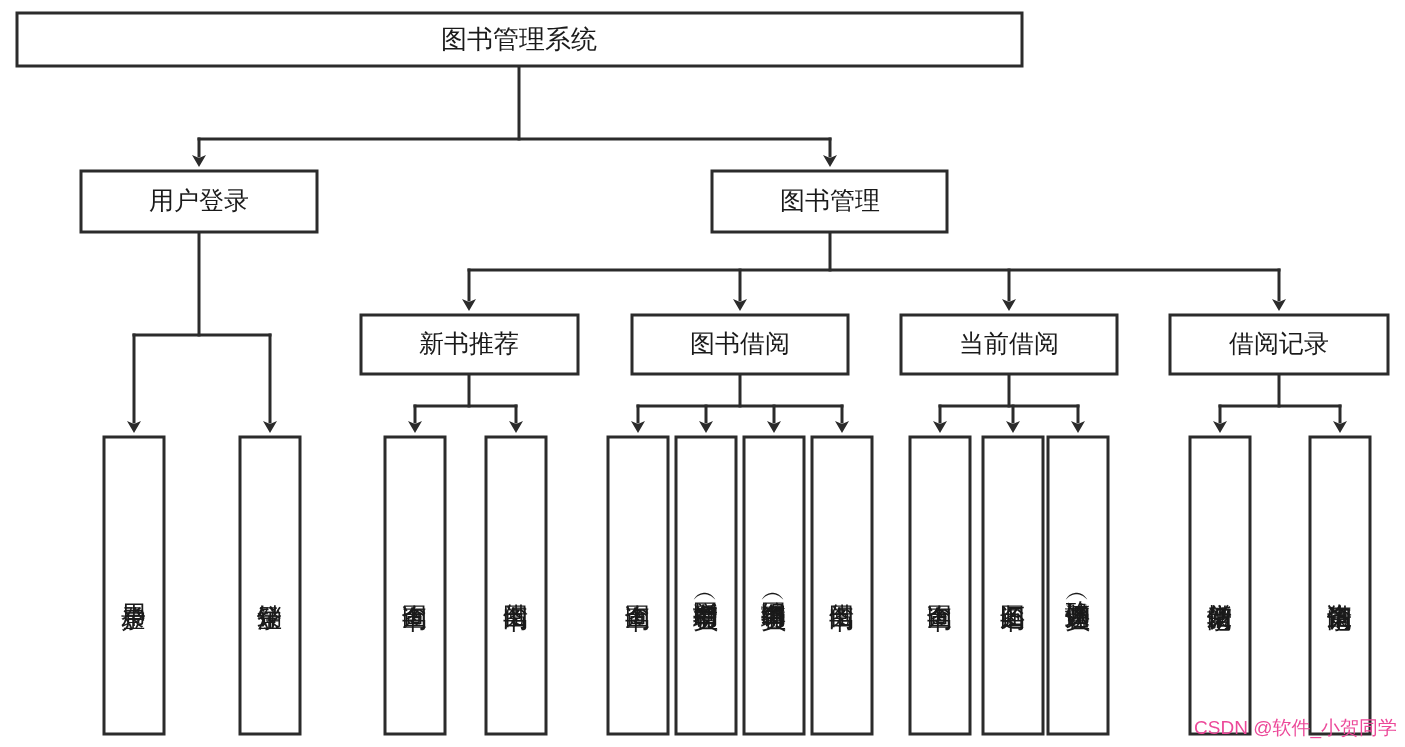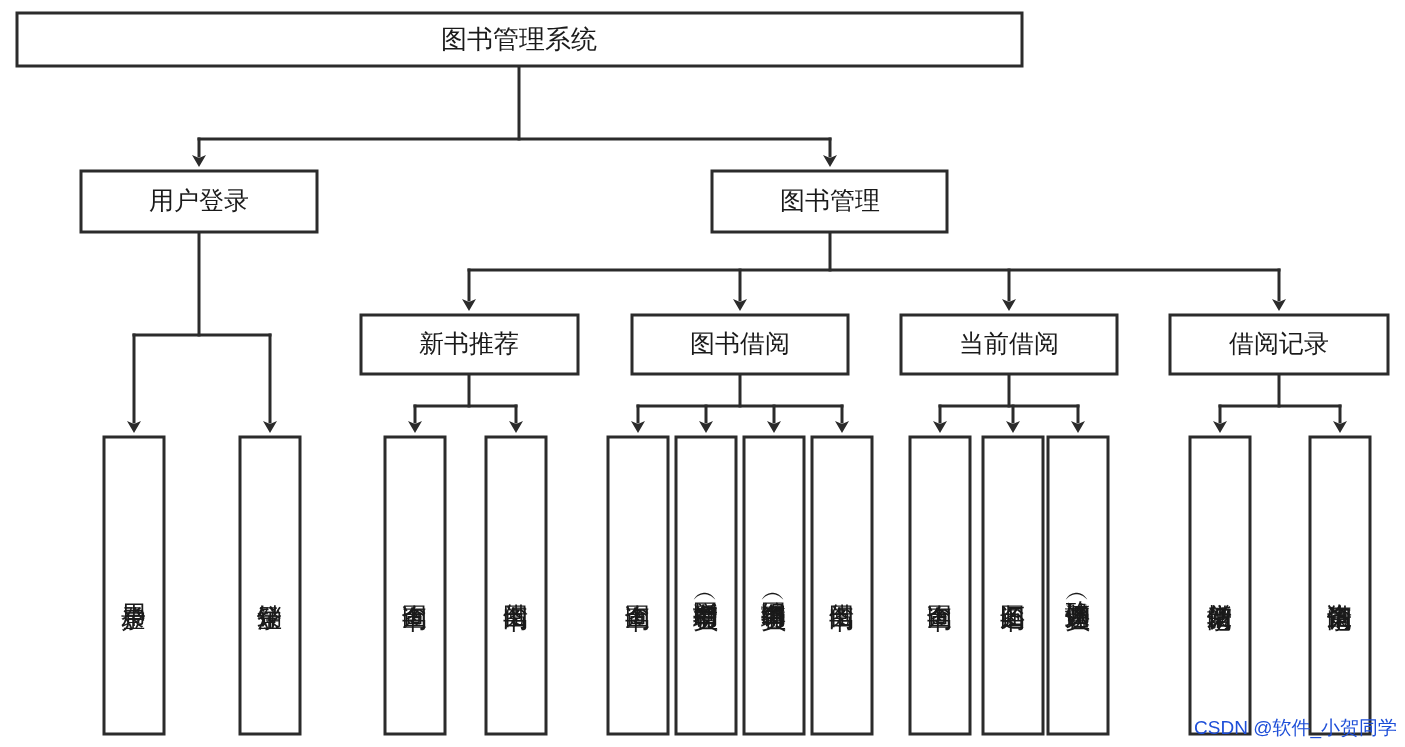--- a/index.html
+++ b/index.html
@@ -21,21 +21,21 @@
     position:absolute;left:0;right:0;top:0;bottom:0;
     display:flex;align-items:center;justify-content:center;
     writing-mode:vertical-rl;text-orientation:upright;
     font-family:"Liberation Sans","DejaVu Sans",sans-serif;
     font-size:25px;line-height:1.12;color:#1a1a1a;
     letter-spacing:1px;white-space:nowrap;
   }
   .watermark{
     position:absolute;right:8px;bottom:6px;
     font-family:"Liberation Sans","DejaVu Sans",sans-serif;
-    font-size:19px;color:#1d4ed8;white-space:nowrap;pointer-events:none;margin-top:31px;
+    font-size:19px;color:#ec4899;white-space:nowrap;pointer-events:none;margin-top:31px;
   }
 </style>
 </head>
 <body>
 
 <svg id="diagram" viewBox="0 0 1405 747" xmlns="http://www.w3.org/2000/svg">
 
   <defs>
     <marker id="arrow" markerWidth="12" markerHeight="14" refX="1" refY="7" orient="auto" markerUnits="userSpaceOnUse">
       <path class="arrowhead" d="M0,0 L12,7 L0,14 L3,7 Z"></path>

